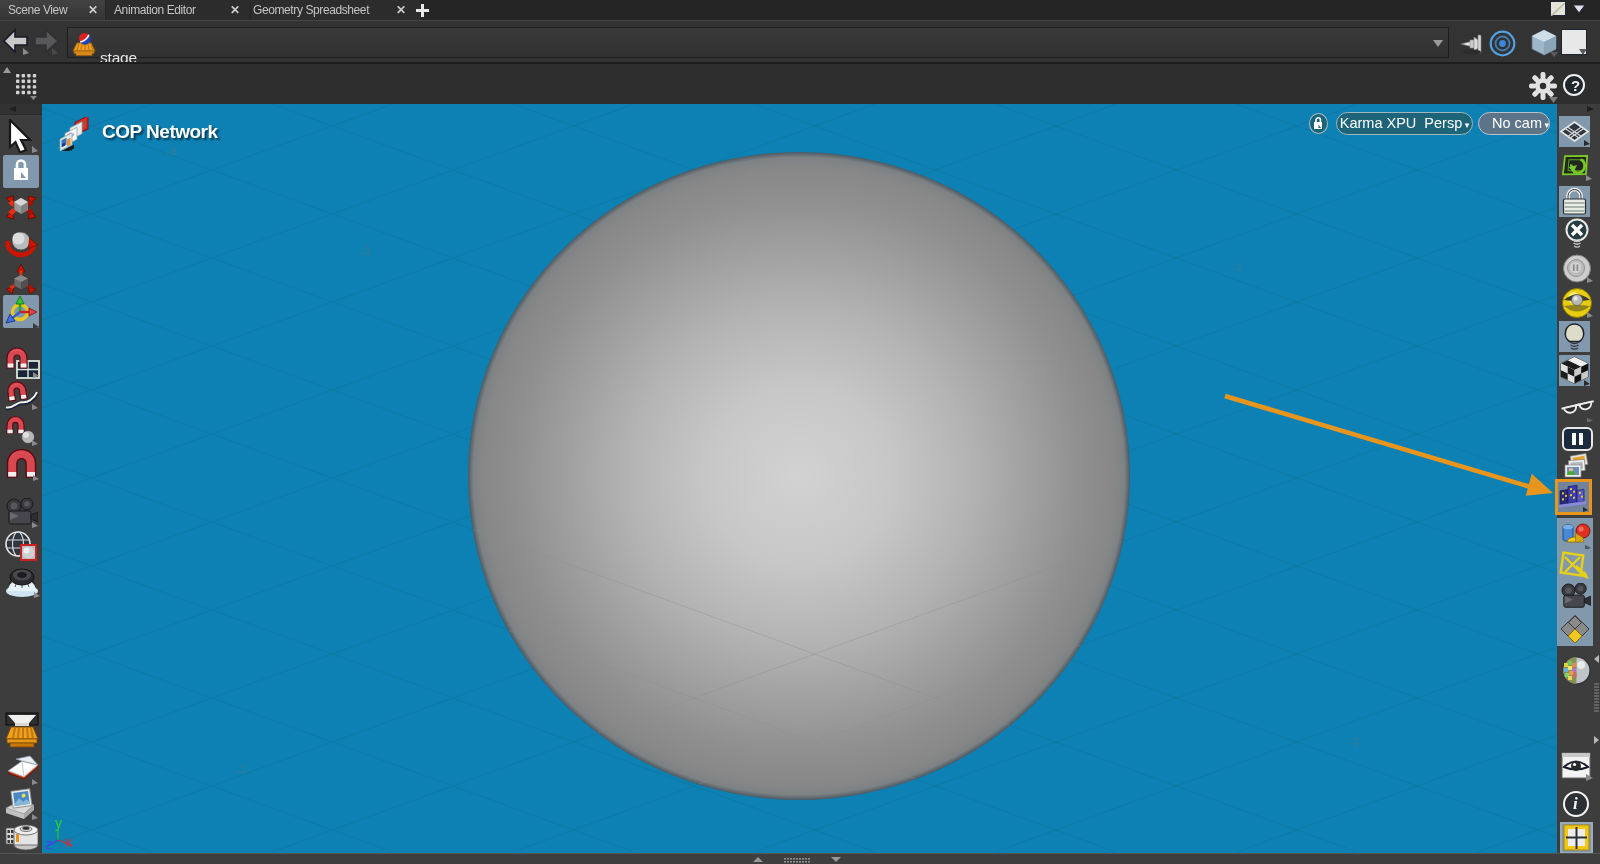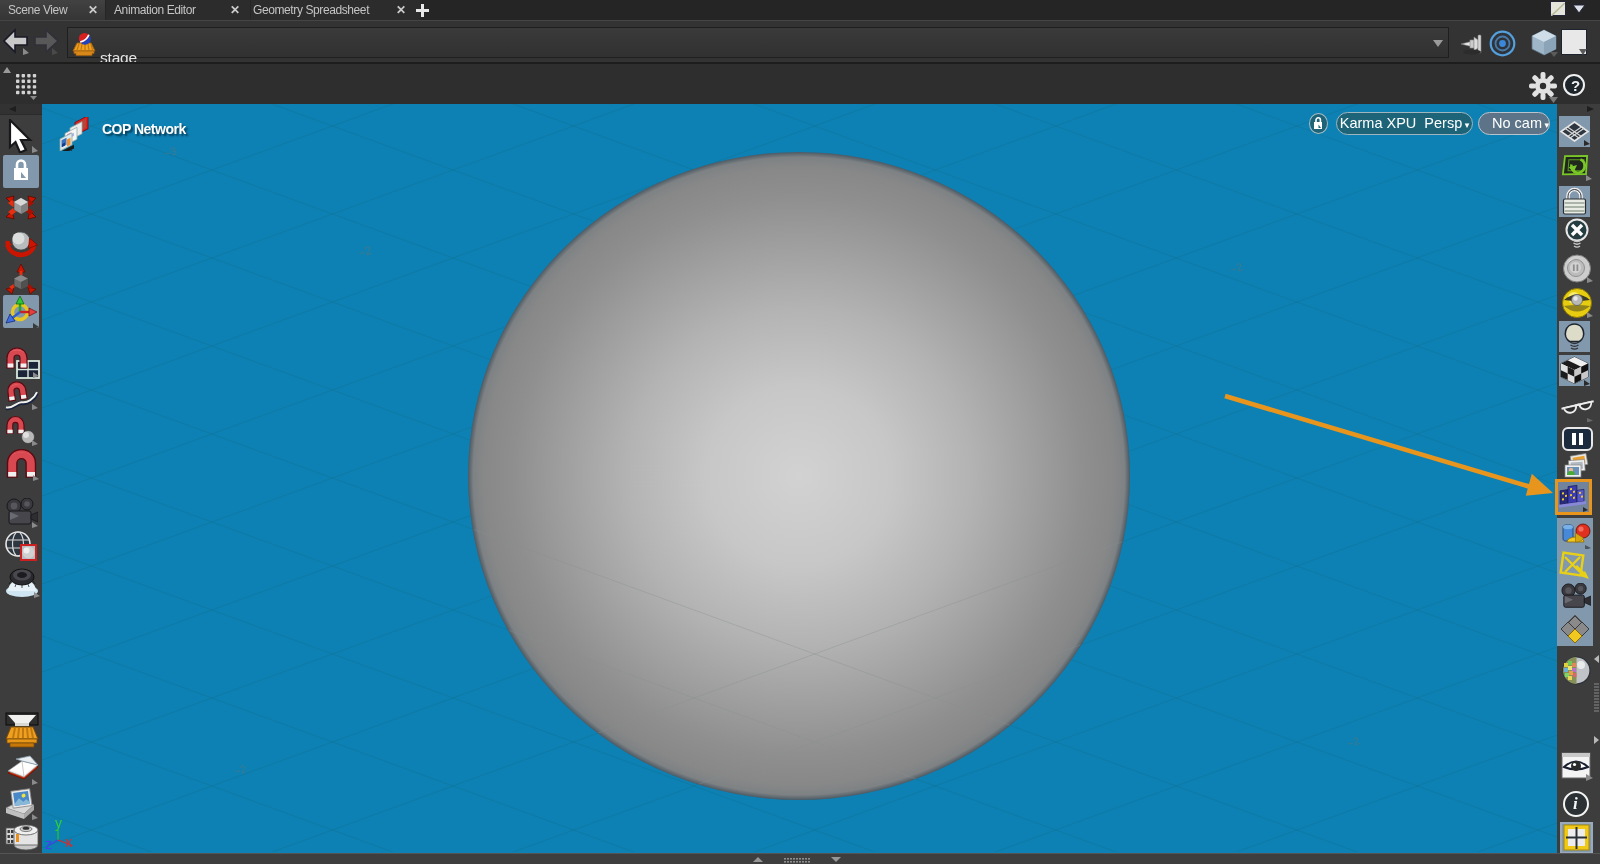--- a/index.html
+++ b/index.html
@@ -253,21 +253,21 @@
         <rect x="9" y="9" width="4" height="3" fill="#e060b0"></rect>
           <rect x="13" y="11" width="3" height="3" fill="#b0b8e8"></rect>
         <rect x="2" y="10" width="12" height="12" fill="#dce8f2" stroke="#8a9" stroke-width="0.7"></rect>
         <rect x="3.5" y="12" width="5" height="7" fill="#3a70c0"></rect>
         <rect x="9" y="14" width="3.5" height="7" fill="#f09030"></rect>
         <rect x="4" y="16" width="3" height="3" fill="#183888"></rect>
         <rect x="1" y="23" width="15" height="3.6" fill="#1a1a1a"></rect>
         <rect x="2" y="27" width="12" height="2.4" fill="#303030"></rect>
       </g>
     </svg>
-    <div class="abs" style="left:60px;top:17px;font-size:14px;font-weight:bold;letter-spacing:-0.5px;color:#ffffff;text-shadow:2px 2px 2px rgba(0,20,30,0.65);">COP Network</div>
+    <div class="abs" style="left:60px;top:17px;font-size:19px;font-weight:bold;letter-spacing:-0.5px;color:#ffffff;text-shadow:2px 2px 2px rgba(0,20,30,0.65);">COP Network</div>
 
     <div class="abs" style="left:1267px;top:9px;width:19px;height:21px;border-radius:50%;background:#1d6478;border:1.5px solid #a8bcc4;box-sizing:border-box;">
       <svg width="16" height="18" style="position:absolute;left:0px;top:0px;">
           <rect x="4" y="8" width="8" height="7" fill="#ffffff"></rect>
           <path d="M6 8 v-2 a2.2 2.2 0 0 1 4.4 0 v2" stroke="#ffffff" stroke-width="1.6" fill="none"></path>
           <path d="M8.5 10.5 l2.5 3.5 h-2.5 z" fill="#1d6478"></path>
         </svg>
     </div>
     <div class="abs" style="left:1294px;top:8px;width:137px;height:23px;border-radius:12px;background:#1d6478;border:1.5px solid #9fb6bf;box-sizing:border-box;color:#ffffff;font-size:14.5px;line-height:20px;text-align:center;">Karma XPU&nbsp; Persp<span style="font-size:9px;">&nbsp;▾</span></div>
     <div class="abs" style="left:1436px;top:8px;width:72px;height:23px;border-radius:12px;background:#5d7488;border:1.5px solid #b9c4ce;box-sizing:border-box;color:#ffffff;font-size:14.5px;line-height:20px;text-align:right;">No cam<span style="font-size:9px;">&nbsp;▾</span></div>

